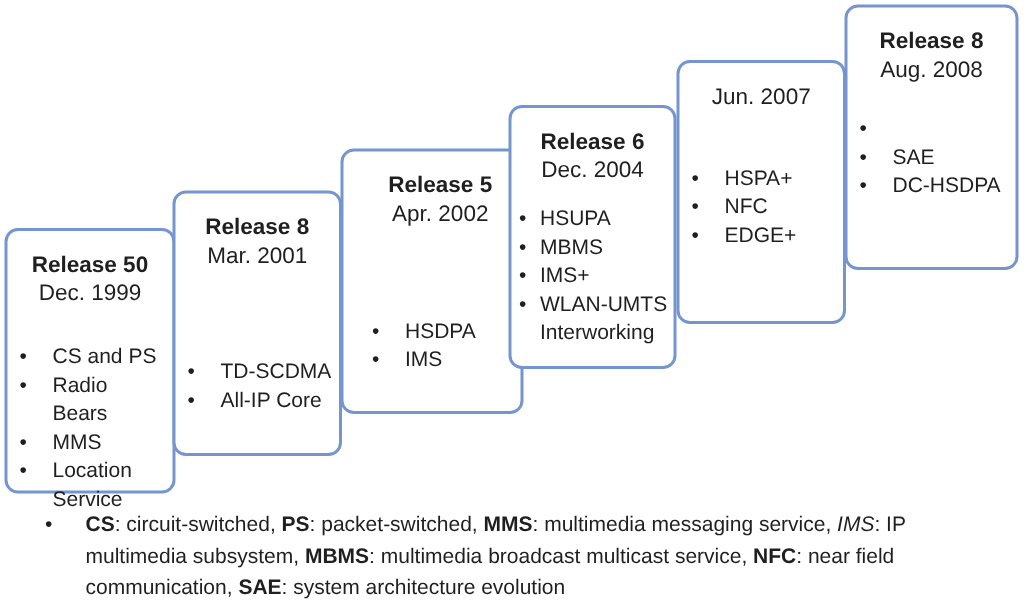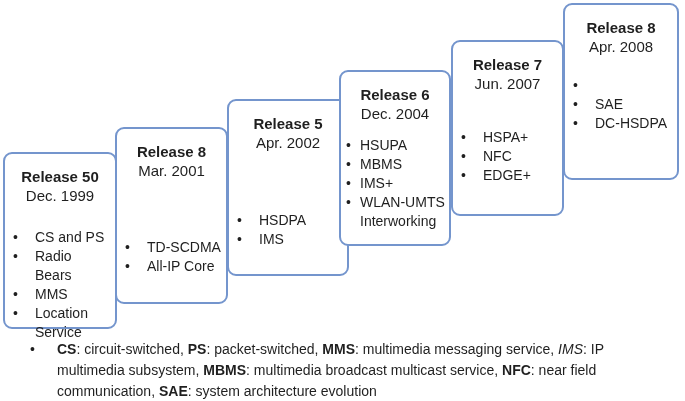--- a/index.html
+++ b/index.html
@@ -22,21 +22,21 @@
   }
   .rbox .title   { text-align: center; font-weight: bold; font-size: 15px; line-height: 19px; }
   .rbox .date    { text-align: center; font-size: 15px; line-height: 19px; }
   .rbox ul       { list-style: none; margin: 0; padding: 0 3px 0 8px; font-size: 14px; line-height: 19px; }
   .rbox li       { display: flex; align-items: flex-start; }
   .rbox .marker  { flex: 0 0 22px; width: 22px; }
   .itemtext      { flex: 1; }
 
   .b1 { left: 3px;   top: 152px; width: 114px; height: 177px; z-index: 1; }
   .b2 { left: 115px; top: 127px; width: 113px; height: 177px; z-index: 2; }
-  .b3 { left: 227px; top: 99px;  width: 122px; height: 177px; z-index: 3; }
+  .b3 { left: 227px; top: 99px;  width: 122px; height: 177px; z-index: 3; padding-left: 11px; }
   .b4 { left: 339px; top: 70px;  width: 112px; height: 176px; z-index: 4; }
   .b5 { left: 451px; top: 40px;  width: 113px; height: 176px; z-index: 5; }
   .b6 { left: 563px; top: 3px;   width: 116px; height: 177px; z-index: 6; }
 
   .b1 ul { margin-top: 23px; }
   .b2 ul { margin-top: 58px; }
   .b3 ul { margin-top: 59px; }
   .b4 ul { margin-top: 13px; padding: 0 2px 0 5px; }
   .b4 .marker { flex-basis: 14px; width: 14px; }
   .b5 ul { margin-top: 35px; }
@@ -132,41 +132,40 @@
           <span class="itemtext">IMS+</span>
         </li>
       <li>
           <span class="marker">•</span>
           <span class="itemtext">WLAN-UMTS Interworking</span>
         </li>
     </ul>
   </div>
 
   <div class="rbox b5">
-    <div class="title">Release 7</div>
     <div class="date">Jun. 2007</div>
     <ul>
       <li>
           <span class="marker">•</span>
           <span class="itemtext">HSPA+</span>
         </li>
       <li>
           <span class="marker">•</span>
           <span class="itemtext">NFC</span>
         </li>
       <li>
           <span class="marker">•</span>
           <span class="itemtext">EDGE+</span>
         </li>
     </ul>
   </div>
 
   <div class="rbox b6">
     <div class="title">Release 8</div>
-    <div class="date">Apr. 2008</div>
+    <div class="date">Aug. 2008</div>
     <ul>
       <li>
           <span class="marker">•</span>
         </li>
       <li>
           <span class="marker">•</span>
           <span class="itemtext">SAE</span>
         </li>
       <li>
           <span class="marker">•</span>

